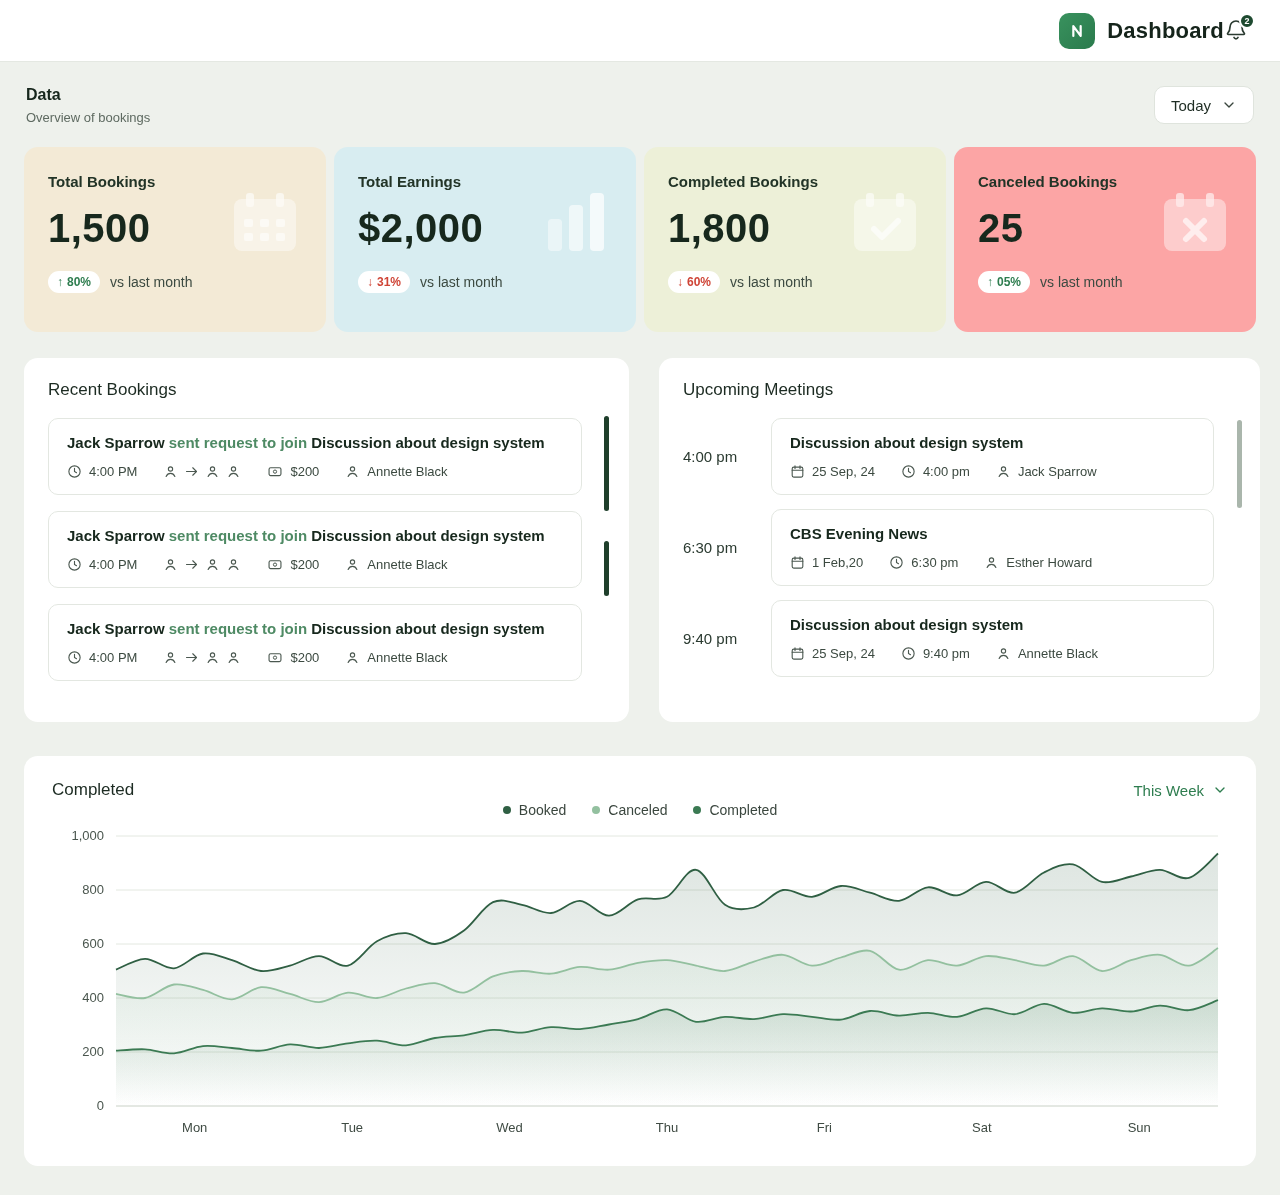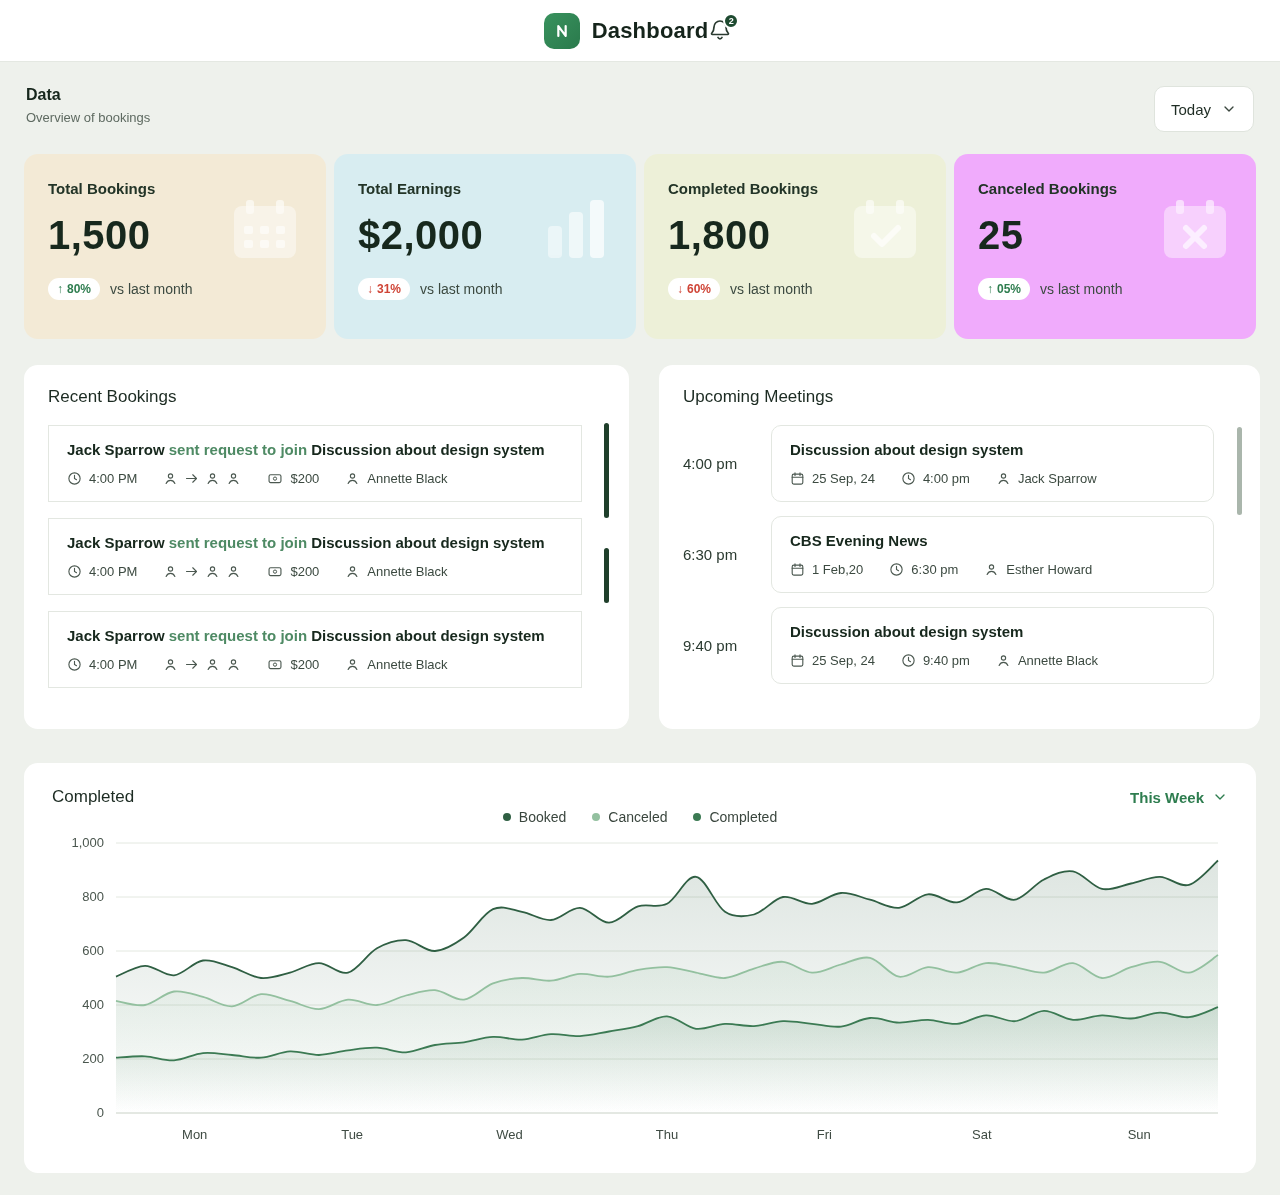--- a/index.html
+++ b/index.html
@@ -7,21 +7,21 @@
     width: 1280px; height: 1195px;
     background: #eef1ec;
     font-family: "Liberation Sans", sans-serif;
     color: #1c2b22;
     overflow: hidden;
   }
   
   .topbar {
     height: 62px; background: #ffffff;
     border-bottom: 1px solid #e4e8e2;
-    display: flex; align-items: center; justify-content: center;
+    display: flex; align-items: center; justify-content: flex-end;
     padding: 16px 28px;
   }
   .brand { display: flex; align-items: center; gap: 12px; }
   .logo {
     width: 36px; height: 36px; border-radius: 10px;
     background: linear-gradient(135deg, #39925e, #2a7a4c);
     display: flex; align-items: center; justify-content: center;
   }
   .app-title { font-size: 22px; font-weight: 700; letter-spacing: 0.2px; color: #15241b; }
   .bell-wrap { position: relative; width: 28px; height: 28px; cursor: pointer; }
@@ -34,72 +34,72 @@
     display: flex; align-items: center; justify-content: center;
     padding: 0 2px;
   }
   
   .main { padding: 20px 24px 28px; }
   .section-head { display: flex; align-items: flex-start; justify-content: space-between; padding: 4px 2px 0; }
   .section-title { font-size: 16px; font-weight: 700; color: #16261c; }
   .section-sub { font-size: 13px; color: #5e6a61; margin-top: 6px; }
   .range-btn {
     background: #fff; border: 1px solid #dfe4dd; border-radius: 10px;
-    height: 46px; padding: 0 16px;
+    height: 38px; padding: 0 16px;
     display: flex; align-items: center; gap: 10px;
     font-size: 15px; color: #1f2d24; cursor: pointer;
     font-family: "Liberation Sans", sans-serif;
   }
   
   .stat-grid { display: grid; grid-template-columns: repeat(4, 1fr); gap: 8px; margin-top: 22px; }
   .stat-card { border-radius: 14px; padding: 26px 24px 24px; height: 185px; position: relative; overflow: hidden; }
   .stat-card.c0 { background: #f3ead6; }
   .stat-card.c1 { background: #d8edf1; }
   .stat-card.c2 { background: #edf0d8; }
-  .stat-card.c3 { background: #f0abfc; }
+  .stat-card.c3 { background: #fca5a5; }
   .stat-label { font-size: 15px; font-weight: 700; color: #223427; }
   .stat-value { font-size: 40px; font-weight: 700; color: #17281d; margin-top: 16px; letter-spacing: 0.5px; }
   .stat-foot { display: flex; align-items: center; gap: 10px; margin-top: 20px; }
   .badge {
     background: #ffffff; border-radius: 12px; padding: 4px 9px;
     font-size: 12px; font-weight: 700;
     display: inline-flex; align-items: center; gap: 4px;
   }
   .badge.up { color: #2e7d4f; }
   .badge.down { color: #cf4436; }
   .stat-note { font-size: 14px; color: #3c4a41; }
   .stat-icon { position: absolute; right: 26px; top: 44px; opacity: 0.8; }
   
   .lists-row { display: grid; grid-template-columns: 605px 601px; gap: 30px; margin-top: 26px; }
   .panel { background: #fff; border-radius: 14px; padding: 22px 24px; position: relative; }
   .panel-title { font-size: 17px; font-weight: 400; color: #1c2b22; margin-bottom: 18px; }
   .list-panel { height: 364px; overflow: hidden; }
   .booking-item {
-    border: 1px solid #e3e7e1; border-radius: 0;
+    border: 1px solid #e3e7e1; border-radius: 10px;
     padding: 15px 18px; margin-bottom: 16px; width: 534px;
   }
   .booking-title { font-size: 15px; color: #17281d; }
   .booking-title .strong { font-weight: 700; }
   .booking-title .action { color: #4e8a64; font-weight: 600; }
   .meta-row { display: flex; align-items: center; gap: 26px; margin-top: 13px; font-size: 13px; color: #3c4a41; }
   .meta { display: flex; align-items: center; gap: 7px; }
   .meta svg { color: #4b5850; flex: 0 0 auto; }
   .people-flow { display: flex; align-items: center; gap: 6px; color: #4b5850; }
   .scroll-thumb { position: absolute; width: 5px; border-radius: 3px; }
   
   .meeting-row { display: flex; align-items: center; margin-bottom: 14px; }
   .meeting-slot { width: 88px; font-size: 15px; color: #2a3a30; flex: 0 0 88px; }
   .meeting-box { border: 1px solid #e3e7e1; border-radius: 10px; padding: 15px 18px; flex: 1; margin-right: 22px; }
   .meeting-title { font-size: 15px; font-weight: 700; color: #17281d; }
   
   .stats-panel { margin-top: 34px; padding: 24px 28px 20px; }
   .stats-head { display: flex; align-items: center; justify-content: space-between; }
   .week-btn {
     display: flex; align-items: center; gap: 8px;
-    color: #2e7d4f; font-size: 15px; font-weight: 700;
+    color: #2e7d4f; font-size: 15px; font-weight: 400;
     background: none; border: none; cursor: pointer;
     font-family: "Liberation Sans", sans-serif;
   }
   .legend-row { display: flex; justify-content: center; gap: 26px; margin-top: 2px; }
   .legend-item { display: flex; align-items: center; gap: 8px; font-size: 14px; color: #3a463e; }
   .legend-item .dot { width: 8px; height: 8px; border-radius: 50%; background: #2f5f43; }
   .chart-wrap { margin-top: 8px; }
 </style>
 </head>
 <body>

